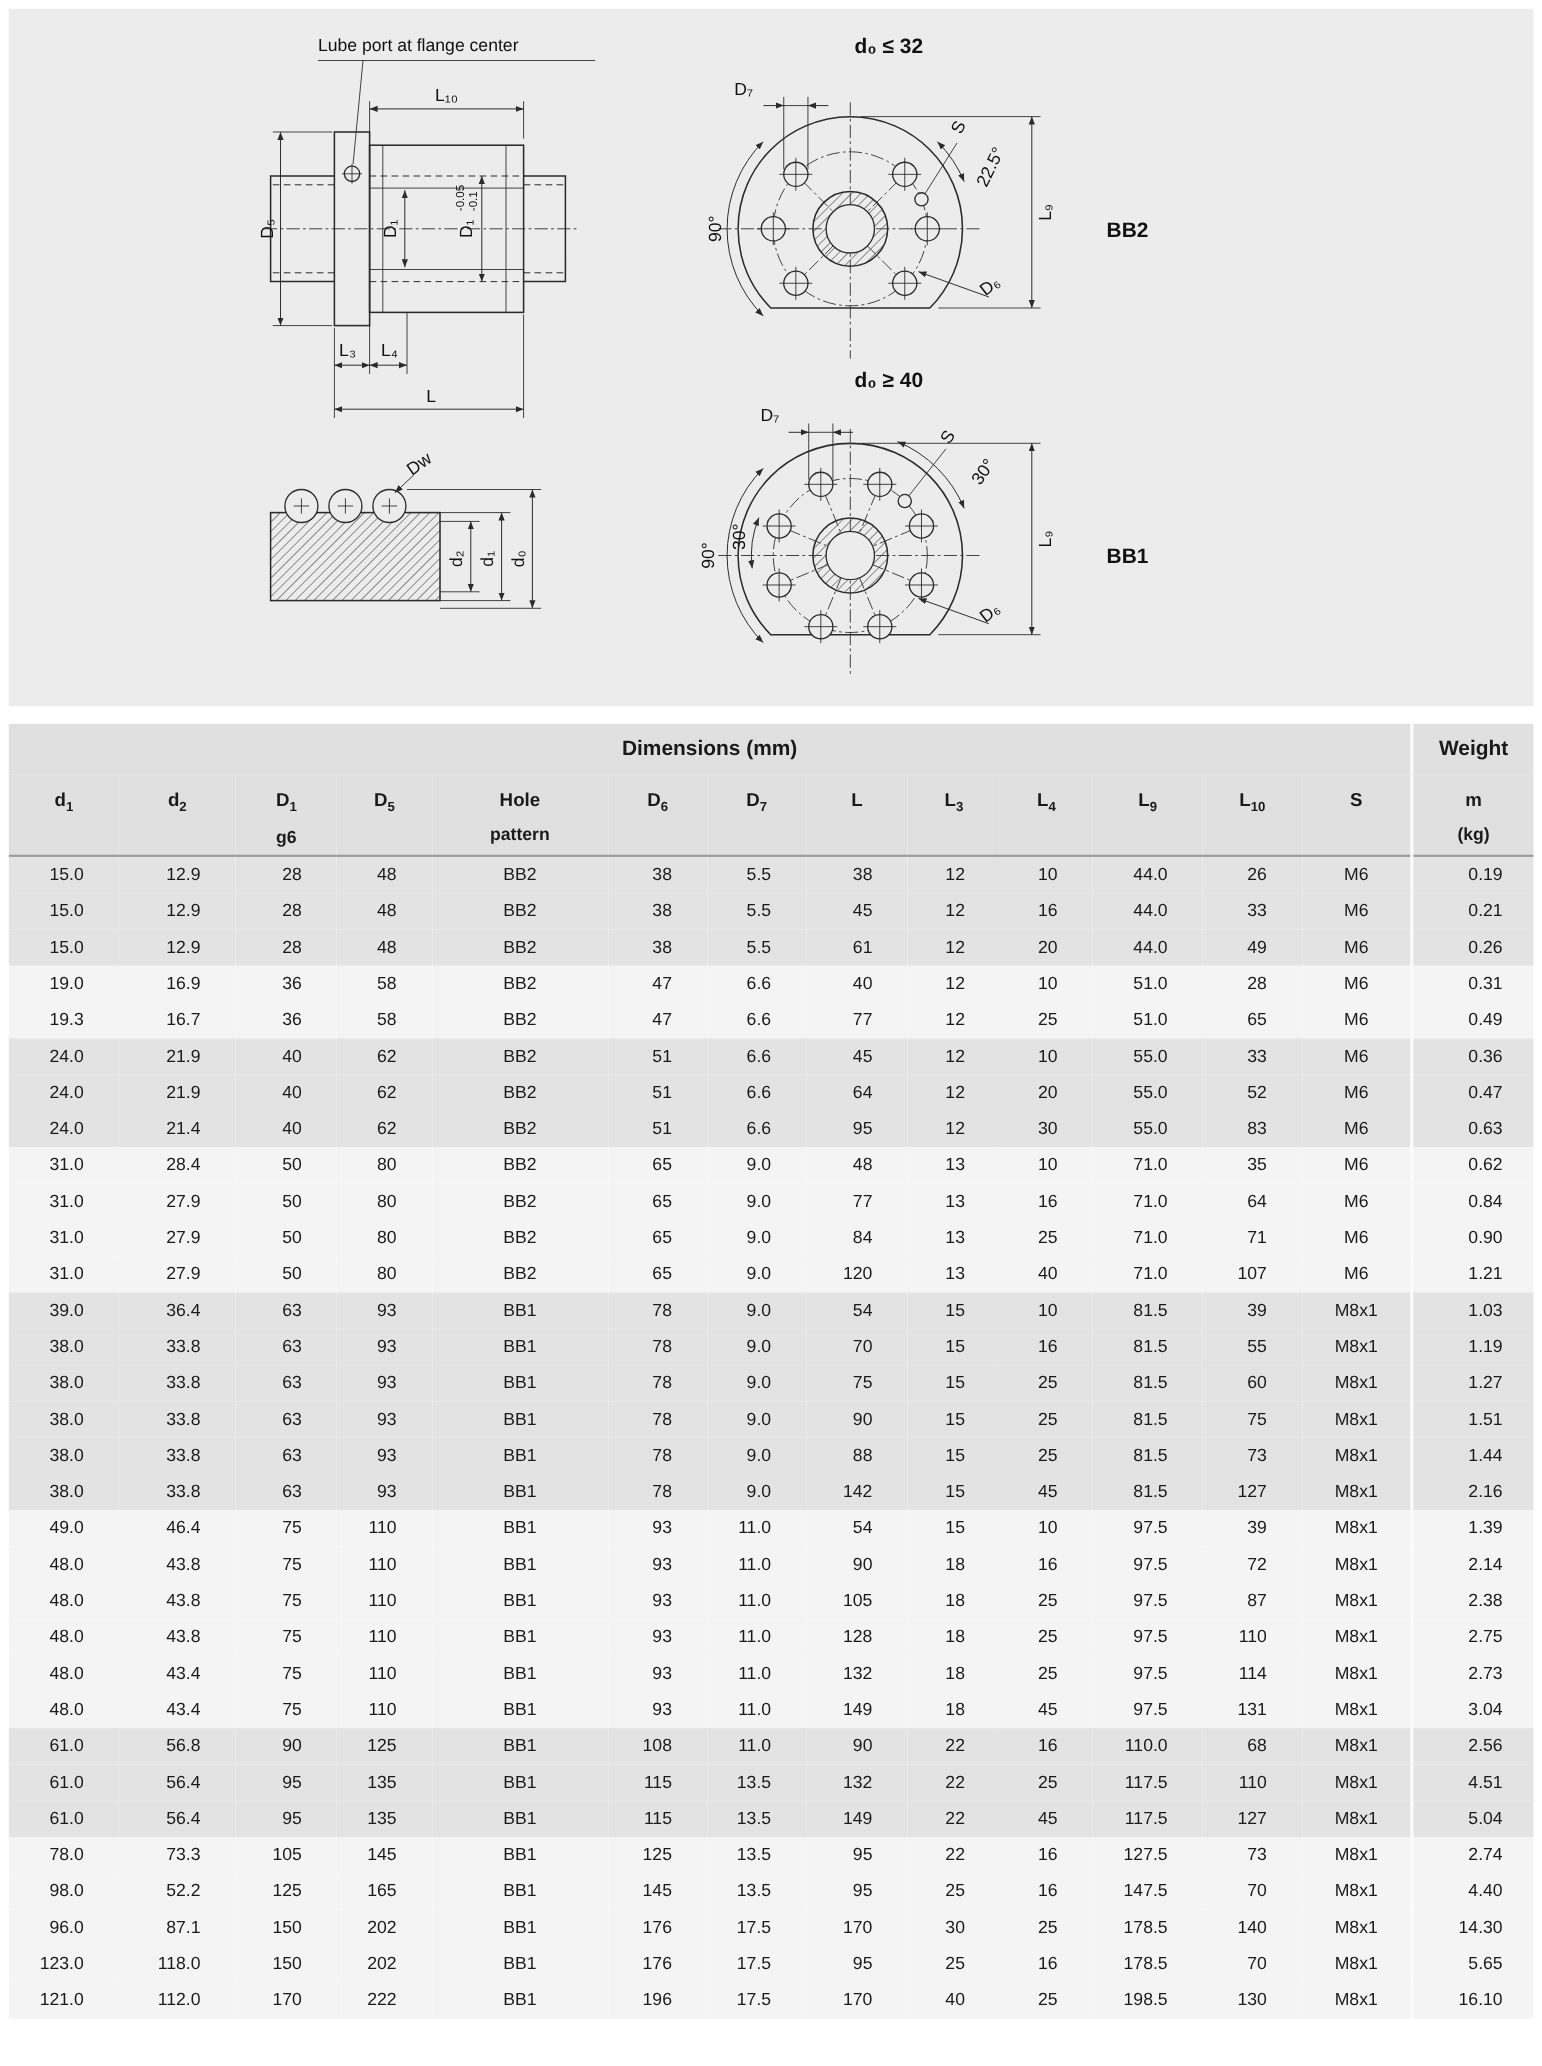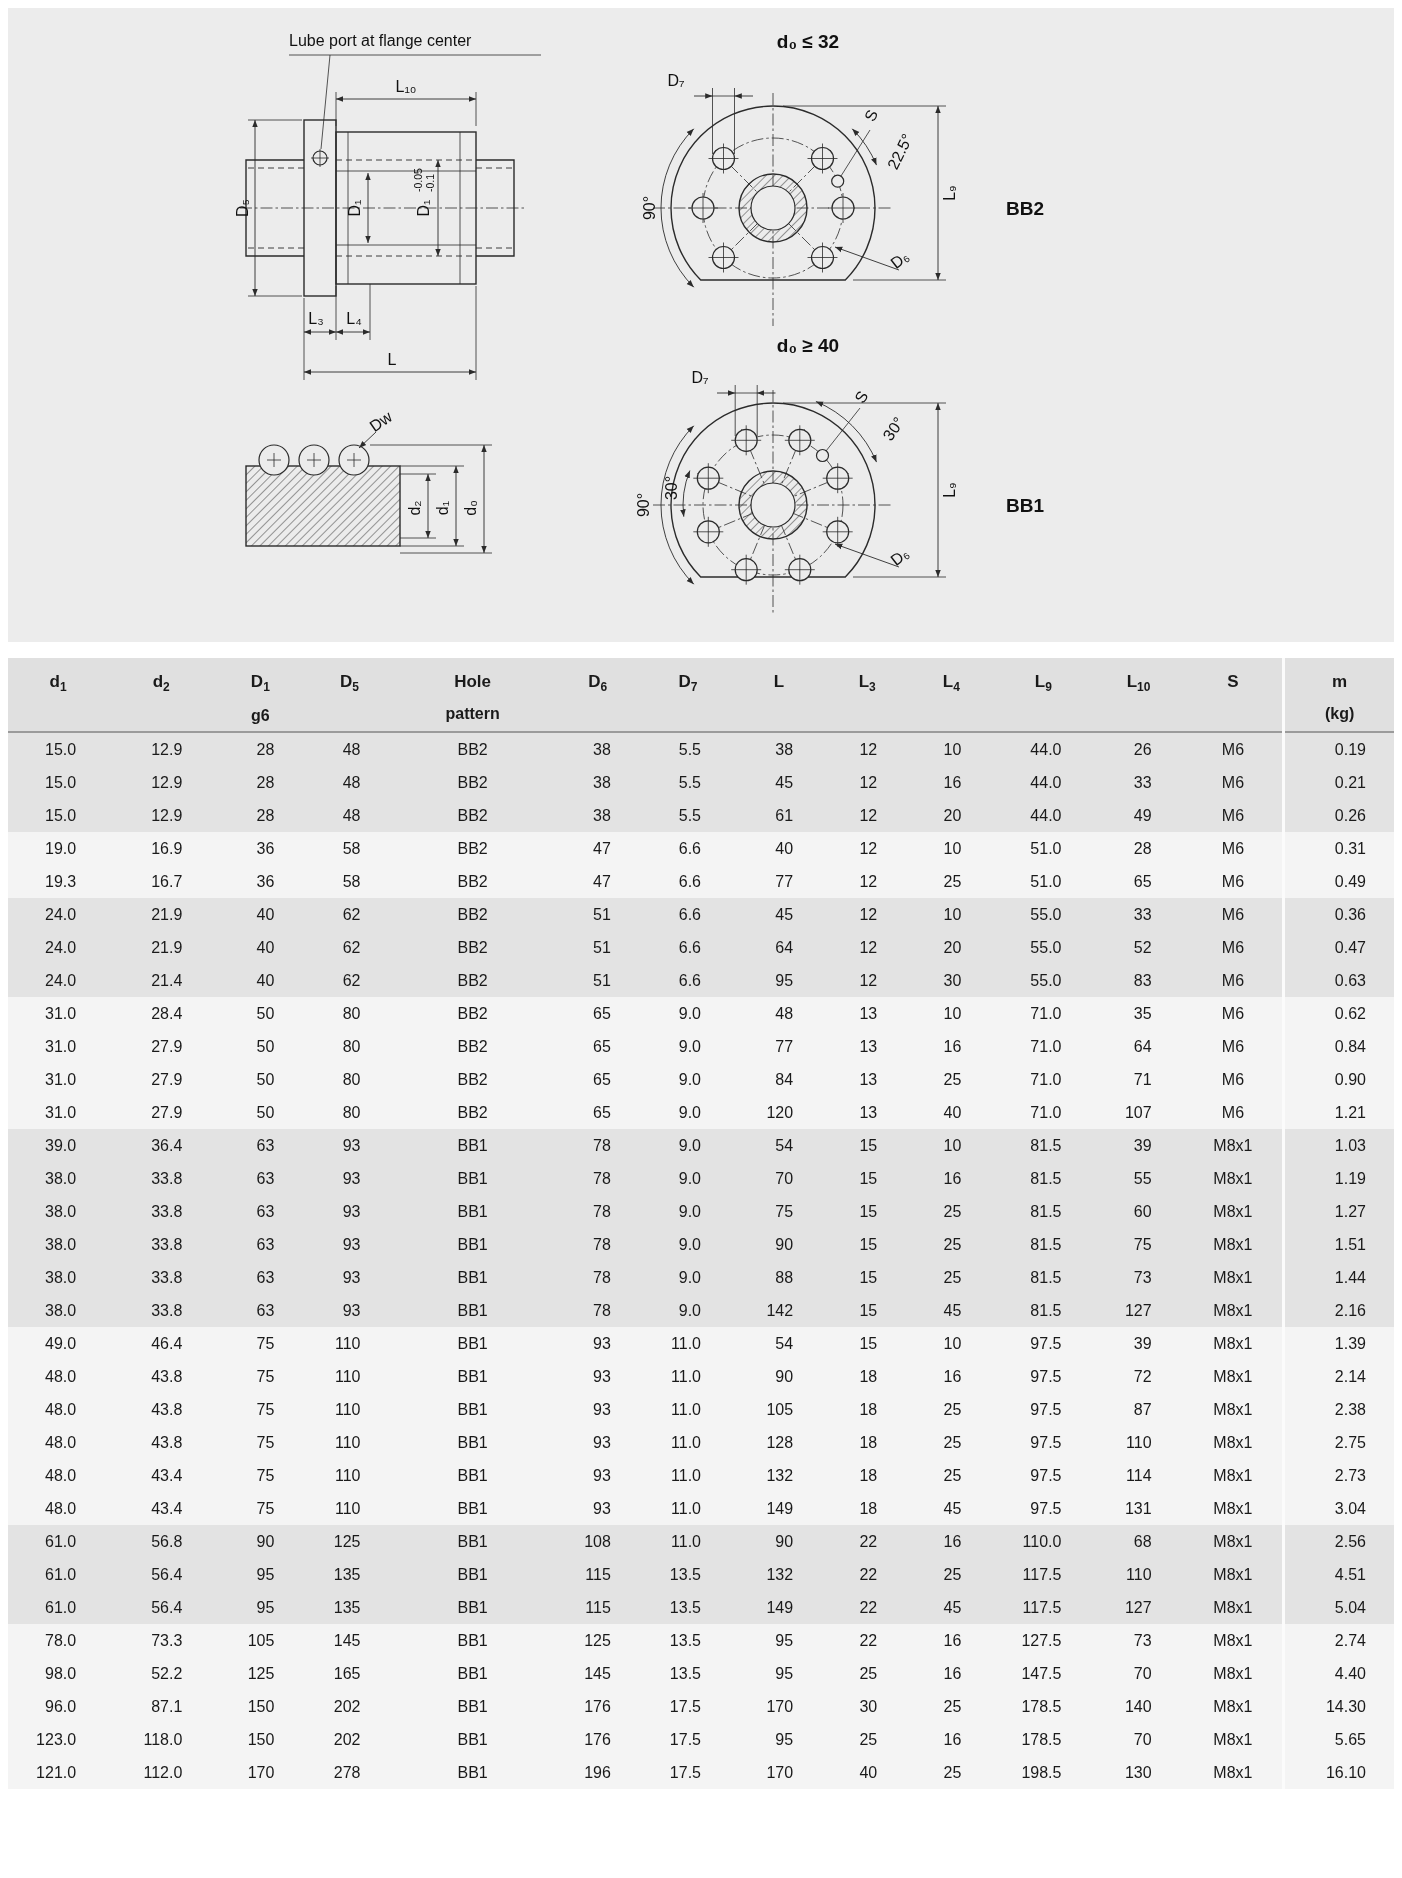--- a/index.html
+++ b/index.html
@@ -286,20 +286,24 @@
         <col style="width:90px">
         <col style="width:92px">
       <col style="width:84px">
         <col style="width:84px">
         <col style="width:100px">
         <col style="width:90px">
       <col style="width:100px">
         <col style="width:110px">
     </colgroup>
     <thead>
+      <tr class="group-row">
+        <th colspan="13">Dimensions (mm)</th>
+        <th class="weight">Weight</th>
+      </tr>
       <tr class="cols-row" id="col-header-row">
           <th>
             <div class="col-main">d<sub>1</sub></div>
           </th>
           <th>
             <div class="col-main">d<sub>2</sub></div>
           </th>
           <th>
             <div class="col-main">D<sub>1</sub></div>
             <div class="col-sub">g6</div>
@@ -835,21 +839,21 @@
           <td>16</td>
           <td>178.5</td>
           <td>70</td>
           <td>M8x1</td>
           <td>5.65</td>
         </tr>
         <tr>
           <td>121.0</td>
           <td>112.0</td>
           <td>170</td>
-          <td>278</td>
+          <td>222</td>
           <td>BB1</td>
           <td>196</td>
           <td>17.5</td>
           <td>170</td>
           <td>40</td>
           <td>25</td>
           <td>198.5</td>
           <td>130</td>
           <td>M8x1</td>
           <td>16.10</td>

